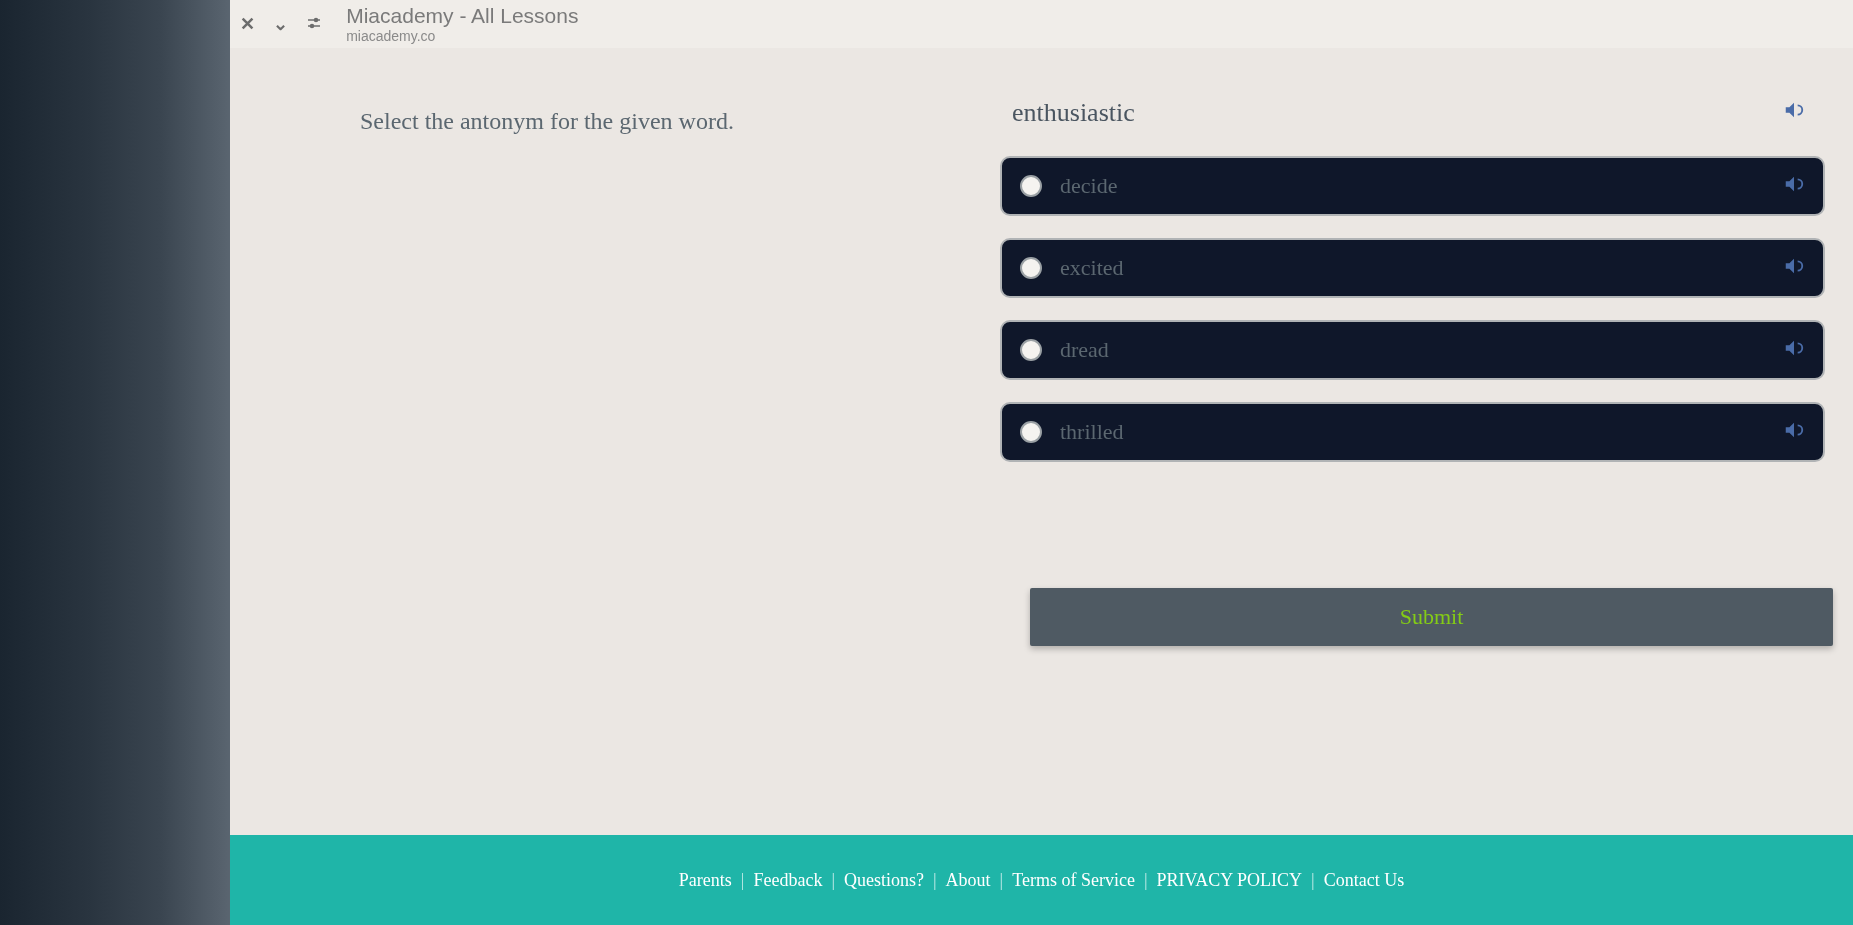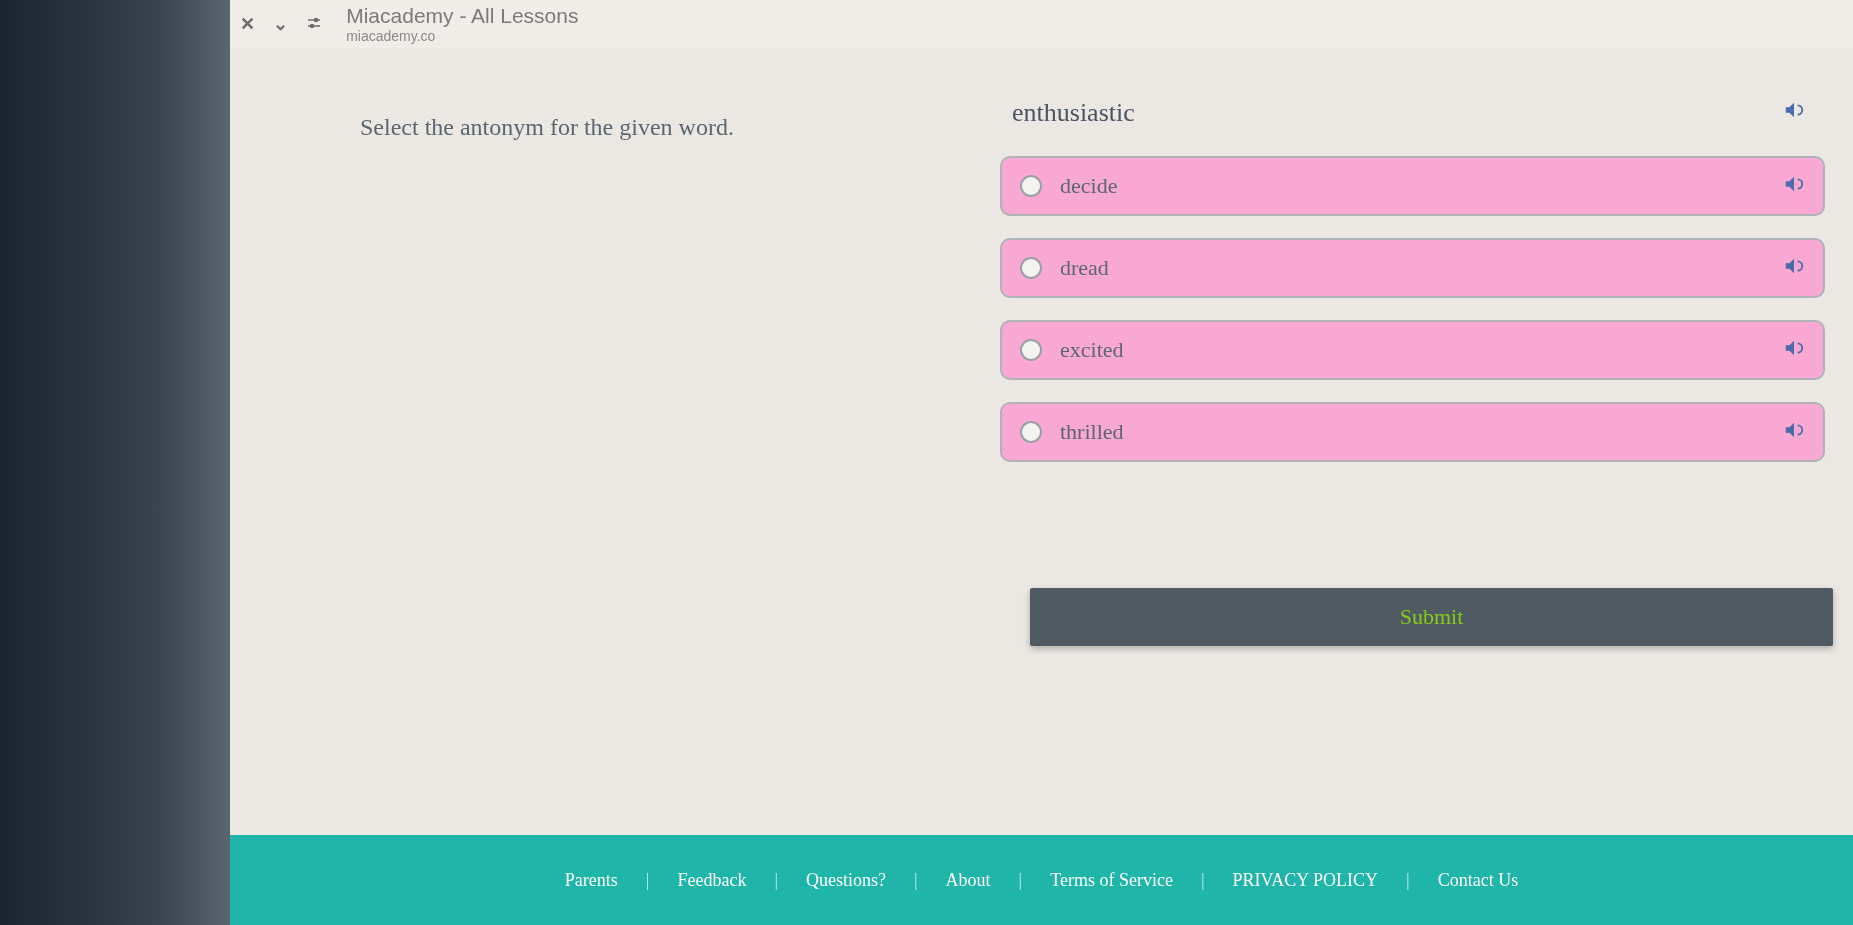--- a/index.html
+++ b/index.html
@@ -34,21 +34,21 @@
     .tab-info { display: flex; flex-direction: column; margin-left: 6px; }
     .tab-title { font-size: 21px; color: #7a7a7a; font-weight: 500; }
     .tab-url { font-size: 14px; color: #8a8a8a; }
     .content {
       position: absolute;
       left: 230px; top: 48px; right: 0; bottom: 0;
       background: #ebe7e3;
     }
     .question-area {
       position: absolute;
-      top: 66px;
+      top: 60px;
       left: 130px;
       right: 40px;
     }
     .prompt {
       font-size: 24px;
       color: #5b6770;
       font-family: Georgia, serif;
     }
     .word-container {
       position: absolute;
@@ -67,21 +67,21 @@
       padding-left: 12px;
       padding-right: 20px;
     }
     .options { display: flex; flex-direction: column; gap: 22px; }
     .option-row {
       display: flex;
       align-items: center;
       justify-content: space-between;
       border: 2px solid #b0b3b5;
       border-radius: 10px;
-      background: #f9a8d4;
+      background: #0f172a;
       height: 60px;
       padding: 0 18px;
       cursor: pointer;
     }
     .option-left { display: flex; align-items: center; gap: 18px; }
     .radio {
       width: 22px; height: 22px;
       border: 2px solid #9aa0a4;
       border-radius: 50%;
       background: #f5f3f0;
@@ -113,21 +113,21 @@
       box-shadow: 0 3px 6px rgba(0,0,0,0.25);
     }
     .footer {
       position: absolute;
       left: 230px; right: 0; bottom: 0;
       height: 90px;
       background: #1fb5a8;
       display: flex;
       align-items: center;
       justify-content: center;
-      gap: 28px;
+      gap: 9px;
       color: #fff;
       font-size: 18px;
       font-family: Georgia, serif;
     }
     .footer a { color: #fff; text-decoration: none; }
     .sep { color: #fff; opacity: 0.7; }
   </style>
 </head>
 <body>
 
@@ -172,31 +172,31 @@
           <span class="option-label">decide</span>
         </div>
         <span><svg class="speaker-icon" viewBox="0 0 24 24" fill="#4a6ca8">
               <path d="M3 9v6h4l5 5V4L7 9H3z"></path>
               <path d="M16 7a5 5 0 010 10" stroke="#4a6ca8" stroke-width="2" fill="none"></path>
             </svg></span>
       </div>
       <div class="option-row">
         <div class="option-left">
           <div class="radio"></div>
+          <span class="option-label">excited</span>
+        </div>
+        <span><svg class="speaker-icon" viewBox="0 0 24 24" fill="#4a6ca8">
+              <path d="M3 9v6h4l5 5V4L7 9H3z"></path>
+              <path d="M16 7a5 5 0 010 10" stroke="#4a6ca8" stroke-width="2" fill="none"></path>
+            </svg></span>
+      </div>
+      <div class="option-row">
+        <div class="option-left">
+          <div class="radio"></div>
           <span class="option-label">dread</span>
-        </div>
-        <span><svg class="speaker-icon" viewBox="0 0 24 24" fill="#4a6ca8">
-              <path d="M3 9v6h4l5 5V4L7 9H3z"></path>
-              <path d="M16 7a5 5 0 010 10" stroke="#4a6ca8" stroke-width="2" fill="none"></path>
-            </svg></span>
-      </div>
-      <div class="option-row">
-        <div class="option-left">
-          <div class="radio"></div>
-          <span class="option-label">excited</span>
         </div>
         <span><svg class="speaker-icon" viewBox="0 0 24 24" fill="#4a6ca8">
               <path d="M3 9v6h4l5 5V4L7 9H3z"></path>
               <path d="M16 7a5 5 0 010 10" stroke="#4a6ca8" stroke-width="2" fill="none"></path>
             </svg></span>
       </div>
       <div class="option-row">
         <div class="option-left">
           <div class="radio"></div>
           <span class="option-label">thrilled</span>

